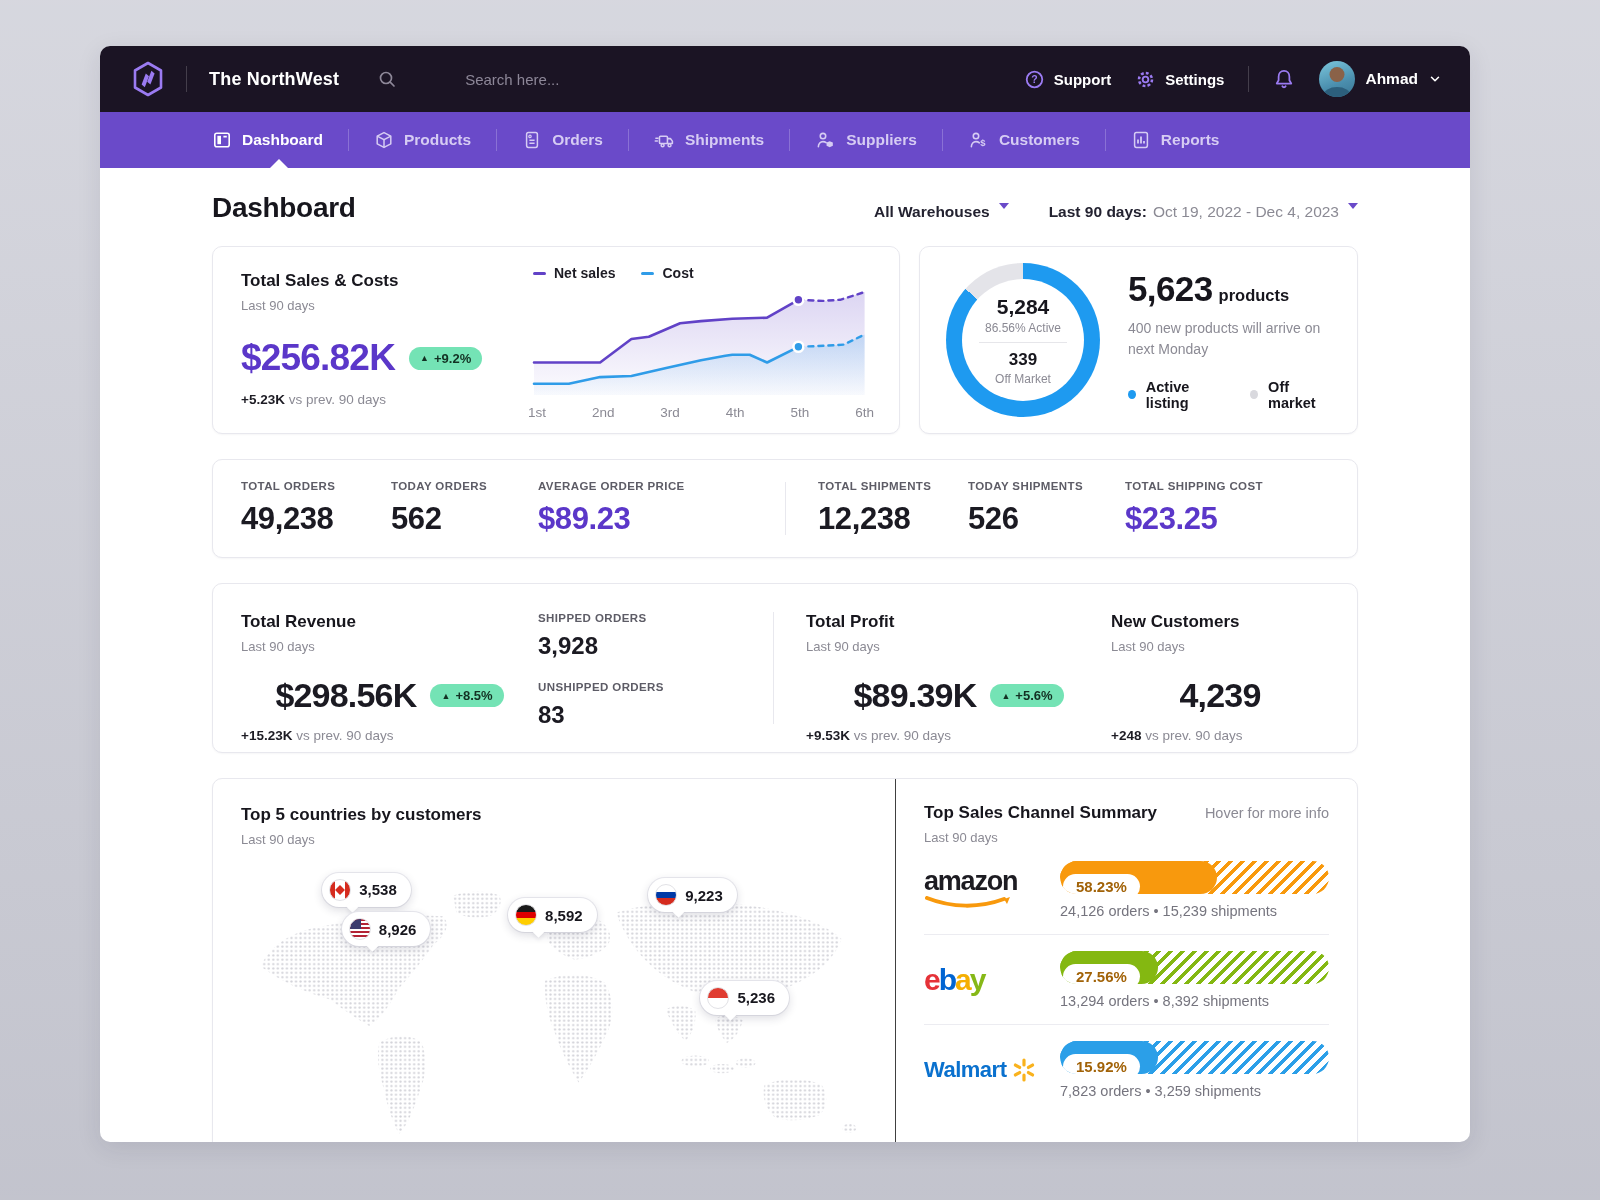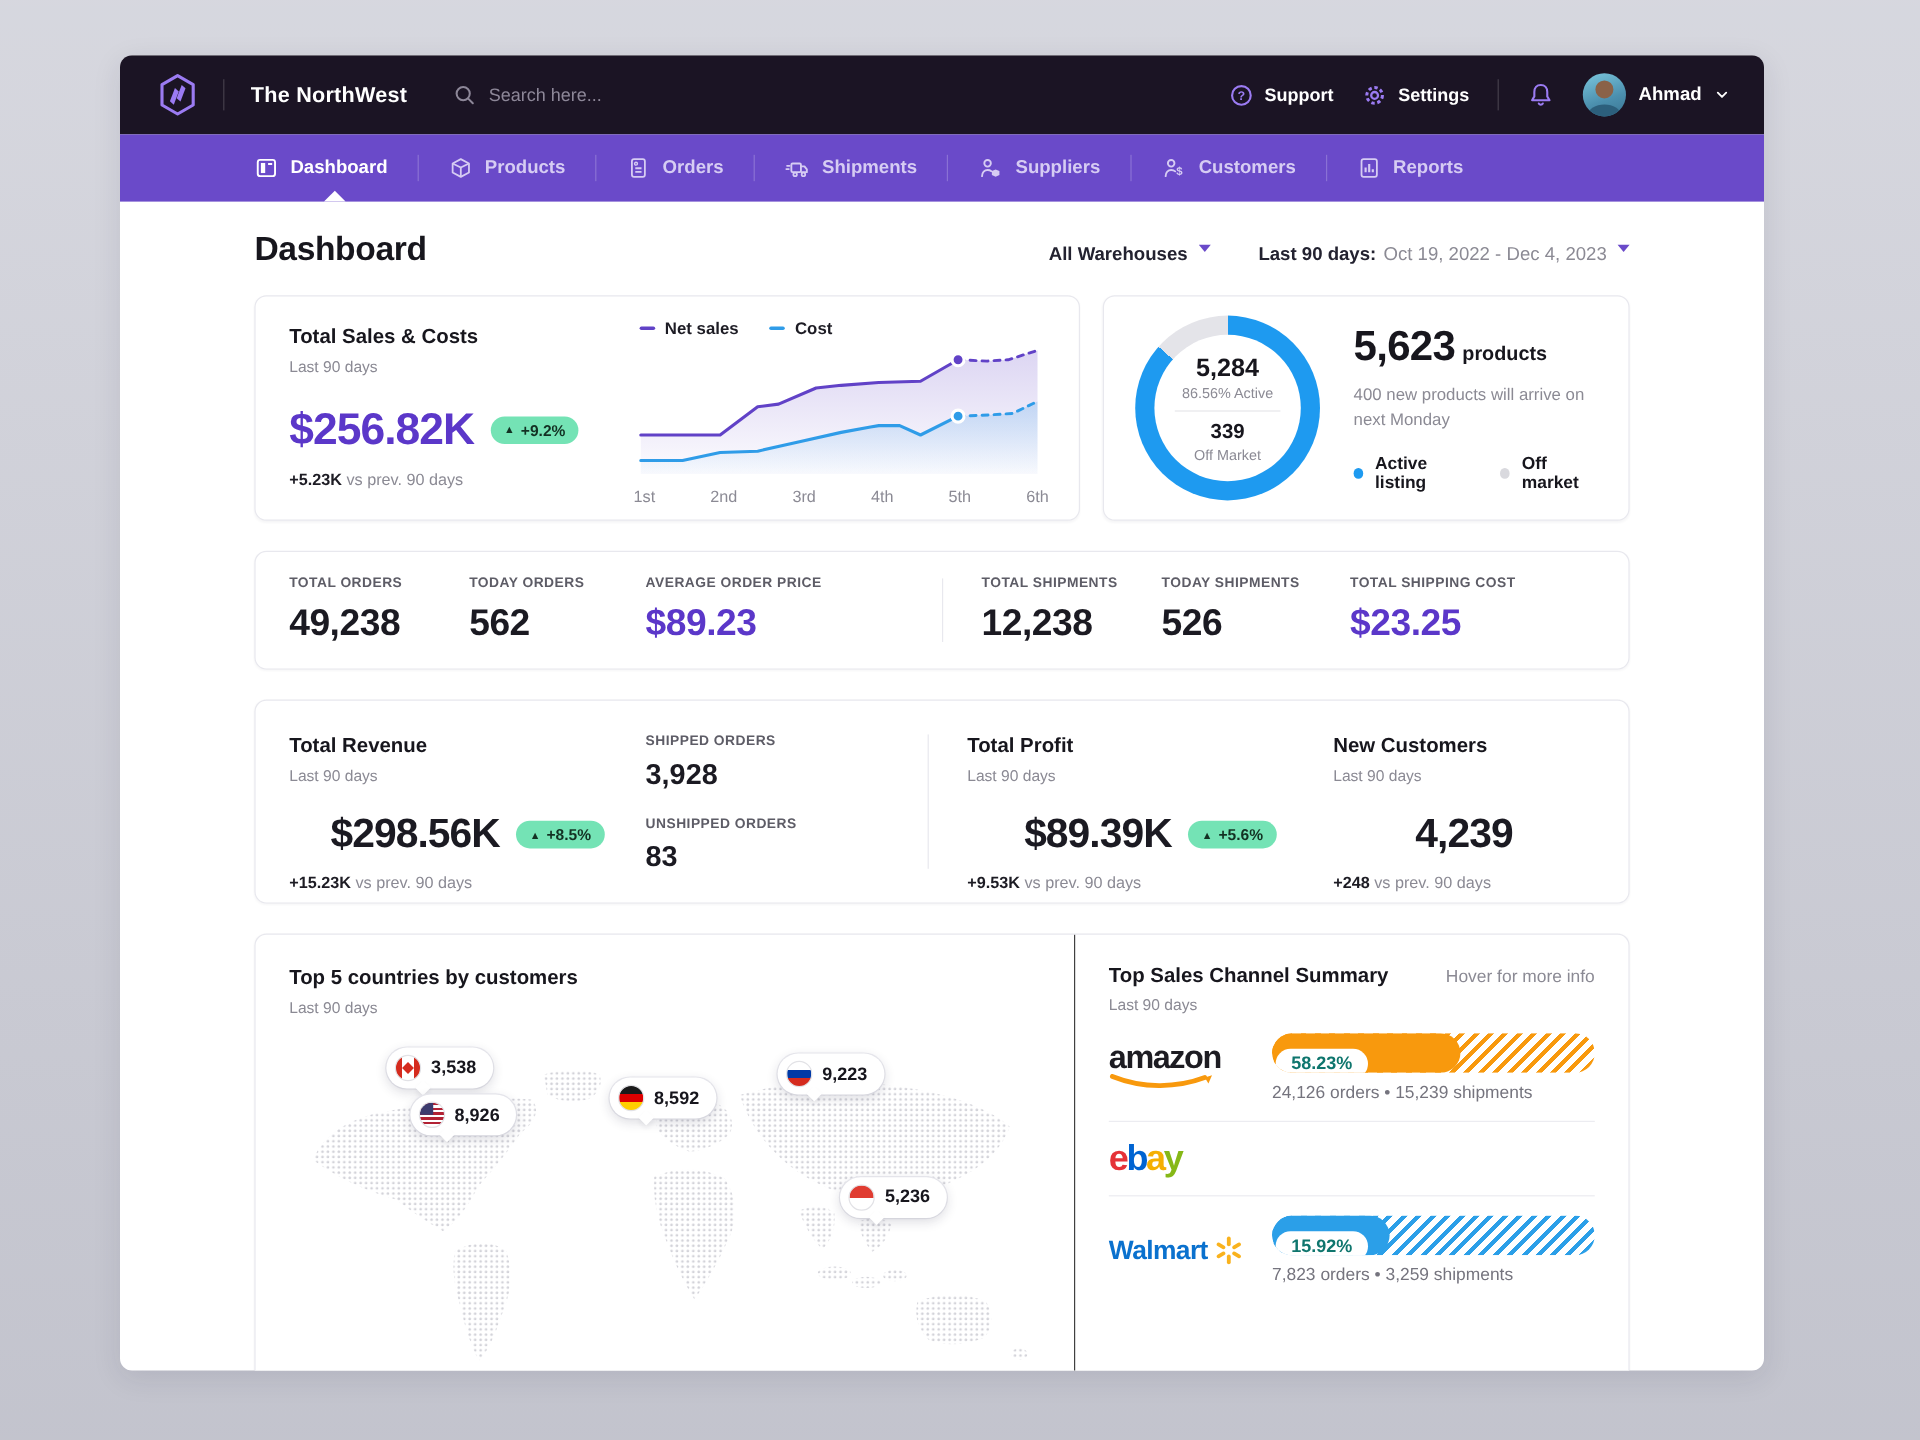--- a/index.html
+++ b/index.html
@@ -14,21 +14,21 @@
   .window { position:absolute; left:100px; top:46px; width:1370px; height:1096px;
     background:#fff; border-radius:10px; overflow:hidden; box-shadow:0 6px 24px rgba(30,30,60,.10); }
 
   
   .topbar { height:66px; background:#1b1424; display:flex; align-items:center; padding:0 28px; }
   .logo { width:40px; height:40px; flex:0 0 auto; }
   .brand-divider { width:1px; height:26px; background:rgba(255,255,255,.18); margin:0 22px 0 18px; }
   .brand { color:#fff; font-size:18px; font-weight:700; letter-spacing:.2px; }
   .search { display:flex; align-items:center; margin-left:38px; gap:10px; }
   .search input { background:transparent; border:none; outline:none; color:#ef4444; font-size:15px; width:210px;
-    font-family:"Liberation Sans", sans-serif; }
+    font-family:"Liberation Sans", sans-serif;text-align:center; }
   .search input::placeholder { color:#8d8798; }
   .topbar-right { margin-left:auto; display:flex; align-items:center; gap:24px; }
   .top-btn { display:flex; align-items:center; gap:9px; color:#fff; font-size:15px; font-weight:600; cursor:pointer; }
   .vdiv { width:1px; height:26px; background:rgba(255,255,255,.18); }
   .user-menu { display:flex; align-items:center; gap:10px; cursor:pointer; }
   .avatar { width:36px; height:36px; border-radius:50%; position:relative; overflow:hidden;
     background:linear-gradient(160deg,#7cc7dd 0%,#4b8fae 60%,#3a7694 100%); }
   .avatar::before { content:""; position:absolute; left:50%; top:18%; transform:translateX(-50%);
     width:15px; height:15px; border-radius:50%; background:#8a6248; }
   .avatar::after { content:""; position:absolute; left:50%; bottom:-7px; transform:translateX(-50%);
@@ -137,21 +137,21 @@
   .channels-head { display:flex; align-items:baseline; }
   .hint { margin-left:auto; color:#8b8a94; font-size:14.5px; }
   .channel-row { display:flex; align-items:center; padding:16px 0 15px; }
   .channel-row + .channel-row { border-top:1px solid #ececf1; }
   .channel-logo { width:136px; flex:0 0 auto; }
   .channel-bar-wrap { flex:1; }
   .bar { height:33px; border-radius:17px; overflow:hidden; position:relative; }
   .bar-hatch { position:absolute; inset:0; }
   .bar-fill { position:absolute; left:0; top:0; bottom:0; border-radius:17px; min-width:98px;
     display:flex; align-items:center; padding:3px; }
-  .pill { background:#fff; border-radius:14px; padding:4px 13px; font-weight:800; font-size:15px; color:#0f766e;margin-top:18px; }
+  .pill { background:#fff; border-radius:14px; padding:4px 13px; font-weight:800; font-size:15px; color:#a16207;margin-top:18px; }
   .channel-stats { margin-top:9px; color:#75747e; font-size:14.5px; }
 
   .amazon-word { font-weight:800; font-size:27px; color:#1d1c22; letter-spacing:-1.2px; line-height:1; }
   .ebay-word { font-weight:800; font-size:30px; letter-spacing:-2px; line-height:1; }
   .ebay-word .e{color:#e53238}.ebay-word .b{color:#0064d2}.ebay-word .a{color:#f5af02}.ebay-word .y{color:#86b817}
   .walmart-logo { display:flex; align-items:center; gap:5px; }
   .walmart-word { font-weight:800; font-size:22px; color:#0a71ce; letter-spacing:-.5px; }
 </style>
 </head>
 <body>
@@ -529,20 +529,29 @@
               </div>
             </div>
             <div class="channel-stats">24,126 orders • 15,239 shipments</div>
           </div>
         </div>
 
         <div class="channel-row">
           <div class="channel-logo">
             <div class="ebay-word"><span class="e">e</span><span class="b">b</span><span class="a">a</span><span class="y">y</span></div>
           </div>
+          <div class="channel-bar-wrap">
+            <div class="bar">
+              <div class="bar-hatch" style="background: repeating-linear-gradient(135deg, rgb(132, 184, 17) 0px, rgb(132, 184, 17) 3.5px, rgb(255, 255, 255) 3.5px, rgb(255, 255, 255) 8.5px);"></div>
+              <div class="bar-fill" style="background: rgb(132, 184, 17); width: 27.56%;">
+                <span class="pill">27.56%</span>
+              </div>
+            </div>
+            <div class="channel-stats">13,294 orders • 8,392 shipments</div>
+          </div>
         </div>
 
         <div class="channel-row">
           <div class="channel-logo">
             <div class="walmart-logo">
               <span class="walmart-word">Walmart</span>
               <svg width="26" height="26" viewBox="0 0 26 26">
                 <g fill="#f9b21d">
                   <rect x="11.4" y="1.5" width="3.2" height="8" rx="1.6"></rect>
                   <rect x="11.4" y="16.5" width="3.2" height="8" rx="1.6"></rect>

